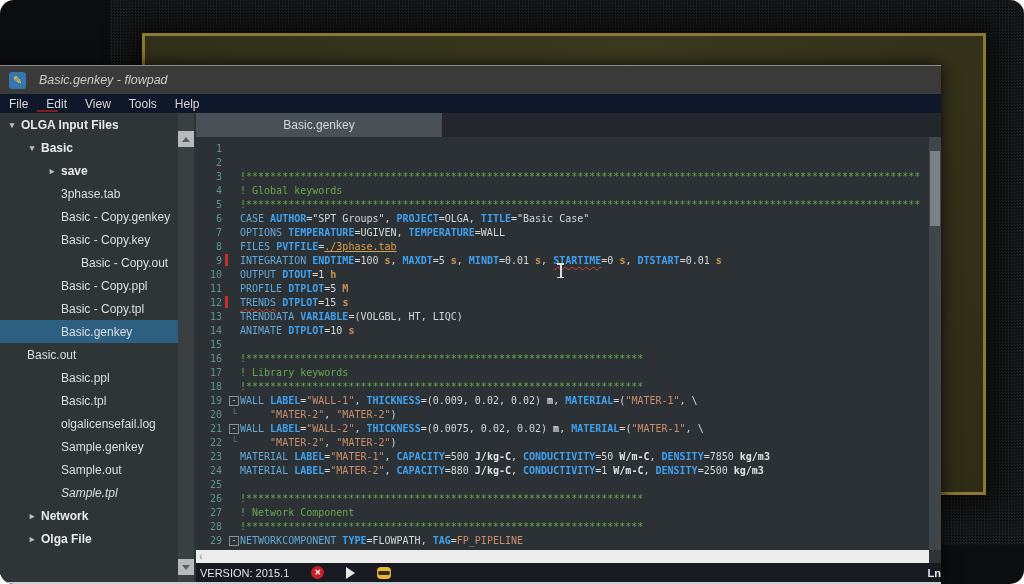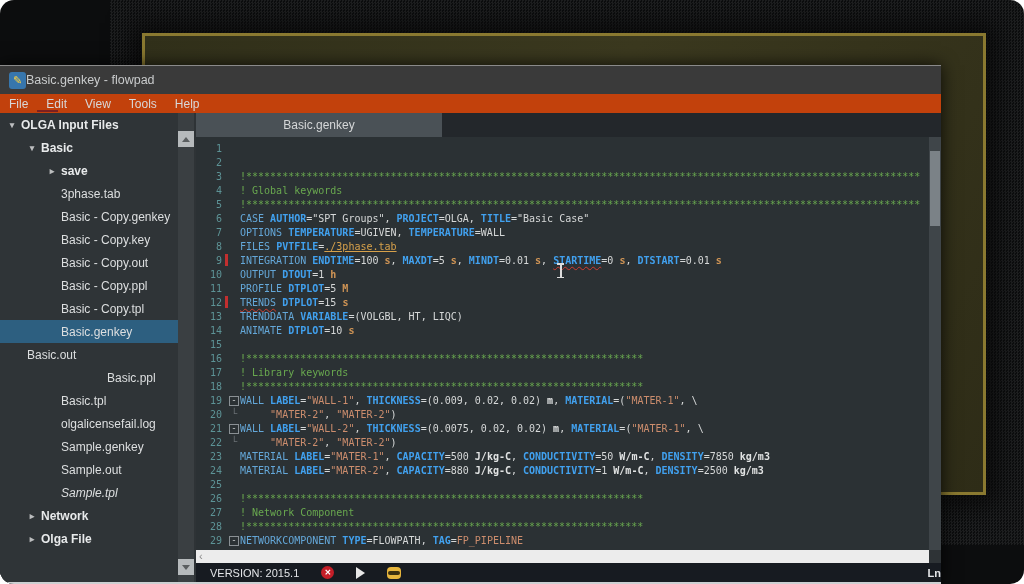--- a/index.html
+++ b/index.html
@@ -11,22 +11,22 @@
   .backdrop{position:absolute;left:142px;top:33px;width:838px;height:456px;
             border:3px solid #8a7930;background:linear-gradient(120deg,#31301a,#3b391f 45%,#2e2c17);
             box-shadow:0 0 22px 10px rgba(8,8,8,.85);}
   .window{position:absolute;left:0;top:65px;width:941px;height:519px;background:#2e3336;
           box-shadow:0 0 16px rgba(0,0,0,.8);border-top:1px solid #8a8a8a;}
   
   .titlebar{position:absolute;left:0;top:0;width:941px;height:28px;background:#3a3a3a;
             display:flex;align-items:center;}
   .app-icon{width:17px;height:17px;margin-left:9px;background:#3776ad;border-radius:3px;
             display:flex;align-items:center;justify-content:center;font-size:11px;color:#ffd23e;}
-  .title{font-size:12.5px;color:#c9cbcc;}
-  .menubar{position:absolute;left:0;top:28px;width:941px;height:19px;background:#c2410c;
+  .title{margin-left:13px;font-size:12.5px;color:#c9cbcc;font-style:italic;}
+  .menubar{position:absolute;left:0;top:28px;width:941px;height:19px;background:#0f172a;
            display:flex;align-items:center;}
   .menu-item{font-size:12px;color:#d8d8d8;padding:0 9px;height:19px;display:flex;align-items:center;}
   .edit-underline{position:absolute;left:37px;top:44px;width:21px;height:2px;background:#7c2020;}
   
   .sidebar{position:absolute;left:0;top:47px;width:178px;height:469px;background:#2f3437;overflow:hidden;}
   .tree-row{height:23px;display:flex;align-items:center;font-size:12px;color:#dddfe0;white-space:nowrap;}
   .tree-row.bold{font-weight:bold;color:#e8eaeb;}
   .tree-row.selected{background:#2d5f80;}
   .arrow{width:12px;margin-right:3px;font-size:9px;color:#bcbebf;text-align:center;flex:0 0 12px;}
   .sb-scroll{position:absolute;left:178px;top:47px;width:16px;height:469px;background:#3a3f42;}
@@ -61,21 +61,21 @@
   .sq{text-decoration:underline wavy #d13c30;text-decoration-thickness:1px;text-underline-offset:2px;}
   .kw.sq{text-decoration:underline wavy #d13c30;}
   .ed-vscroll{position:absolute;left:929px;top:71px;width:12px;height:413px;background:#3f4549;}
   .ed-vthumb{position:absolute;left:1px;top:14px;width:10px;height:75px;background:#7b8287;}
   .ed-hscroll{position:absolute;left:196px;top:484px;width:733px;height:13px;background:#ececec;
               display:flex;align-items:center;}
   .h-left{color:#8a8a8a;font-size:11px;margin-left:3px;line-height:13px;}
   
   .statusbar{position:absolute;left:196px;top:497px;width:745px;height:19px;background:#171b21;
              display:flex;align-items:center;overflow:hidden;}
-  .version{color:#e3e5e8;font-size:11px;margin-left:14px;}
+  .version{color:#e3e5e8;font-size:11px;margin-left:4px;}
   .sb-ico{margin-left:22px;display:flex;align-items:center;justify-content:center;}
   .ico-stop{width:13px;height:13px;border-radius:50%;background:#c41e28;color:#fff;font-size:8px;
             display:flex;align-items:center;justify-content:center;font-weight:bold;}
   .ico-play{width:0;height:0;border-left:9px solid #e8e8e8;border-top:6px solid transparent;border-bottom:6px solid transparent;}
   .ico-robot{width:14px;height:12px;background:#e6b53c;border-radius:4px;position:relative;}
   .ico-robot:after{content:"";position:absolute;left:1px;top:4px;width:12px;height:4px;background:#3a2f10;border-radius:2px;}
   .status-right{position:absolute;right:0px;top:0;height:19px;display:flex;align-items:center;
                 color:#e3e5e8;font-size:11px;font-weight:bold;}
   .bottom-sliver{position:absolute;left:0;top:516px;width:941px;height:3px;background:#cdd0d2;}
   
@@ -122,36 +122,36 @@
         </div>
         <div class="tree-row" style="padding-left: 61px;">
           <span>3phase.tab</span>
         </div>
         <div class="tree-row" style="padding-left: 61px;">
           <span>Basic - Copy.genkey</span>
         </div>
         <div class="tree-row" style="padding-left: 61px;">
           <span>Basic - Copy.key</span>
         </div>
-        <div class="tree-row" style="padding-left: 61px;">
+        <div class="tree-row" style="padding-left: 81px;">
           <span>Basic - Copy.out</span>
         </div>
         <div class="tree-row" style="padding-left: 61px;">
           <span>Basic - Copy.ppl</span>
         </div>
         <div class="tree-row" style="padding-left: 61px;">
           <span>Basic - Copy.tpl</span>
         </div>
         <div class="tree-row selected" style="padding-left: 61px;">
           <span>Basic.genkey</span>
         </div>
         <div class="tree-row" style="padding-left: 27px;">
           <span>Basic.out</span>
         </div>
-        <div class="tree-row" style="padding-left: 61px; margin-left: 46px;">
+        <div class="tree-row" style="padding-left: 61px;">
           <span>Basic.ppl</span>
         </div>
         <div class="tree-row" style="padding-left: 61px;">
           <span>Basic.tpl</span>
         </div>
         <div class="tree-row" style="padding-left: 61px;">
           <span>olgalicensefail.log</span>
         </div>
         <div class="tree-row" style="padding-left: 61px;">
           <span>Sample.genkey</span>

